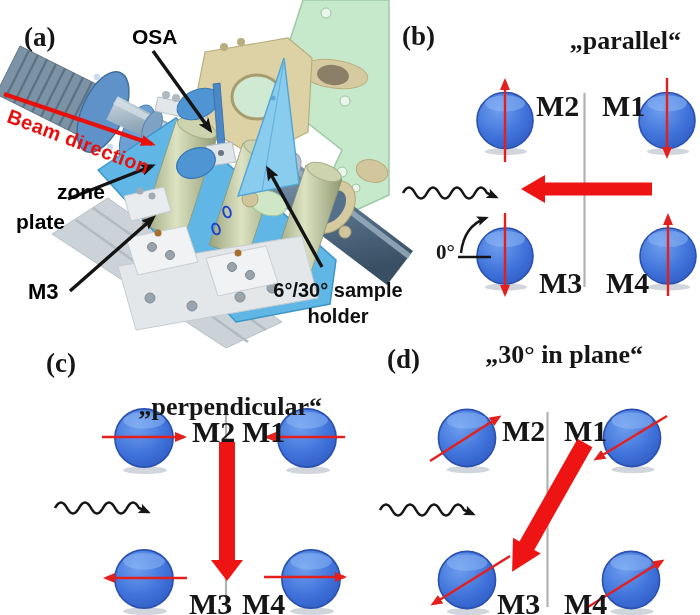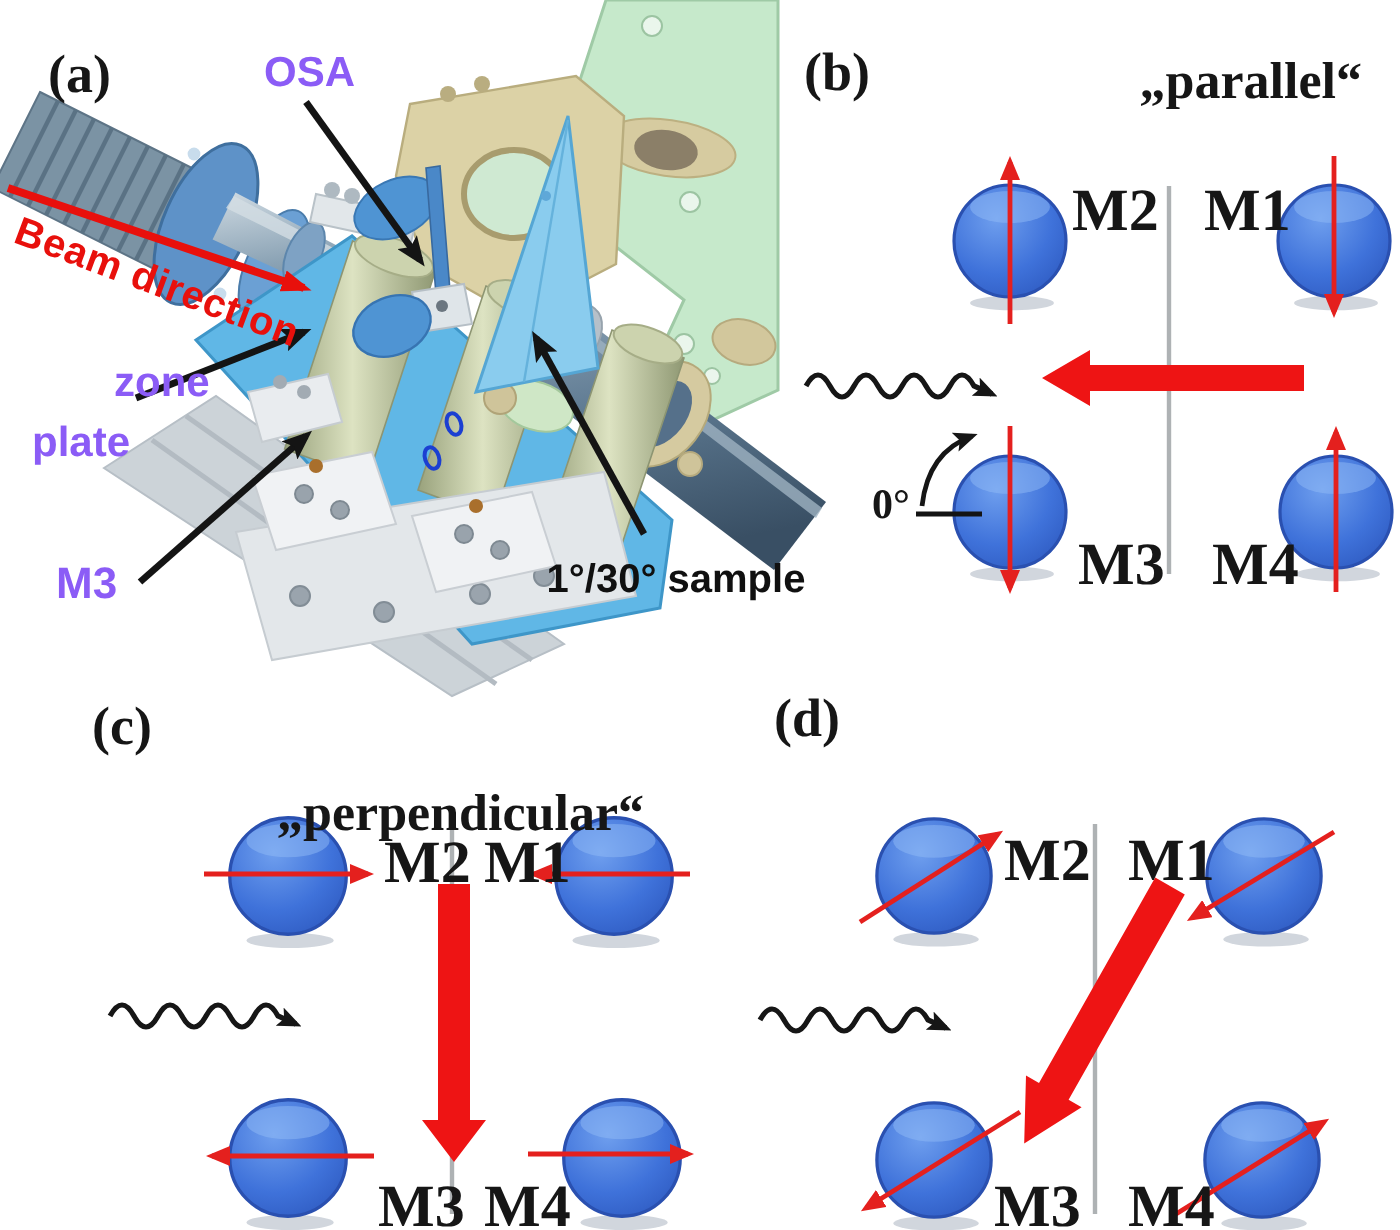--- a/index.html
+++ b/index.html
@@ -5,21 +5,21 @@
   html,body{margin:0;padding:0;background:#fff;}
   .fig{position:relative;width:700px;height:615px;background:#ffffff;overflow:hidden;
        font-family:"Liberation Serif",serif;}
   .fig svg{position:absolute;left:0;top:0;}
   .lbl{position:absolute;font-family:"Liberation Serif",serif;font-weight:700;color:#161616;
        line-height:1;white-space:nowrap;}
   .pl{font-size:27px;}
   .ttl{font-size:26px;text-align:right;width:200px;}
   .mg{font-size:30px;}
   .zz{font-size:21px;}
-  .slbl{position:absolute;font-family:"Liberation Sans",sans-serif;font-weight:700;color:#8b5cf6;
+  .slbl{position:absolute;font-family:"Liberation Sans",sans-serif;font-weight:700;color:#000000;
         font-size:21px;line-height:1;white-space:nowrap;}
   .holder{position:absolute;left:264px;top:280px;width:148px;text-align:center;
           font-family:"Liberation Sans",sans-serif;font-weight:700;color:#101010;
           font-size:20px;line-height:1;}
   .holder div{margin-bottom:6px;}
   .beam{position:absolute;left:12px;top:105px;color:#e8100c;font-family:"Liberation Sans",sans-serif;
         font-weight:700;font-size:20px;transform:rotate(20.5deg);transform-origin:0 0;
         letter-spacing:.4px;white-space:nowrap;}
 </style>
 </head>
@@ -227,37 +227,39 @@
   </g>
 </svg>
 
 <div class="lbl pl" style="left:24px;top:24px;">(a)</div>
 <div class="slbl" style="left:132px;top:26px;">OSA</div>
 <div class="beam">Beam direction</div>
 <div class="slbl" style="left:16px;top:181px;margin-left:41px;">zone</div>
 <div class="slbl" style="left:16px;top:211px;">plate</div>
 <div class="slbl" style="left:28px;top:281px;font-size:22px;">M3</div>
 <div class="holder">
-  <div>1°/30° sample</div>
+  <div>6°/30° sample</div>
+  <div>holder</div>
 </div>
 
 <div class="lbl pl" style="left:402px;top:23px;">(b)</div>
 <div class="lbl ttl" style="left:481px;top:28px;">„parallel“</div>
 <div class="lbl mg" style="left:536px;top:91px;">M2</div>
 <div class="lbl mg" style="left:602px;top:91px;">M1</div>
 <div class="lbl mg" style="left:539px;top:268px;">M3</div>
 <div class="lbl mg" style="left:606px;top:268px;">M4</div>
 <div class="lbl zz" style="left:436px;top:242px;">0°</div>
 
 <div class="lbl pl" style="left:46px;top:350px;">(c)</div>
 <div class="lbl ttl" style="left:122px;top:346px;margin-top:48px;">„perpendicular“</div>
 <div class="lbl mg" style="left:192px;top:417px;">M2</div>
 <div class="lbl mg" style="left:242px;top:417px;">M1</div>
 <div class="lbl mg" style="left:189px;top:589px;">M3</div>
 <div class="lbl mg" style="left:242px;top:589px;">M4</div>
 
 <div class="lbl pl" style="left:387px;top:346px;">(d)</div>
+<div class="lbl ttl" style="left:443px;top:342px;">„30° in plane“</div>
 <div class="lbl mg" style="left:502px;top:416px;">M2</div>
 <div class="lbl mg" style="left:564px;top:416px;">M1</div>
 <div class="lbl mg" style="left:497px;top:589px;">M3</div>
 <div class="lbl mg" style="left:564px;top:589px;">M4</div>
 
 </div>
 
 </body></html>

